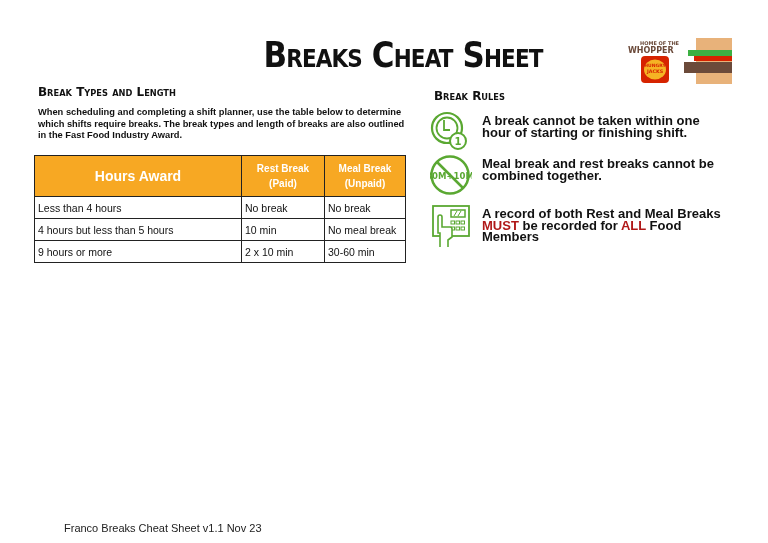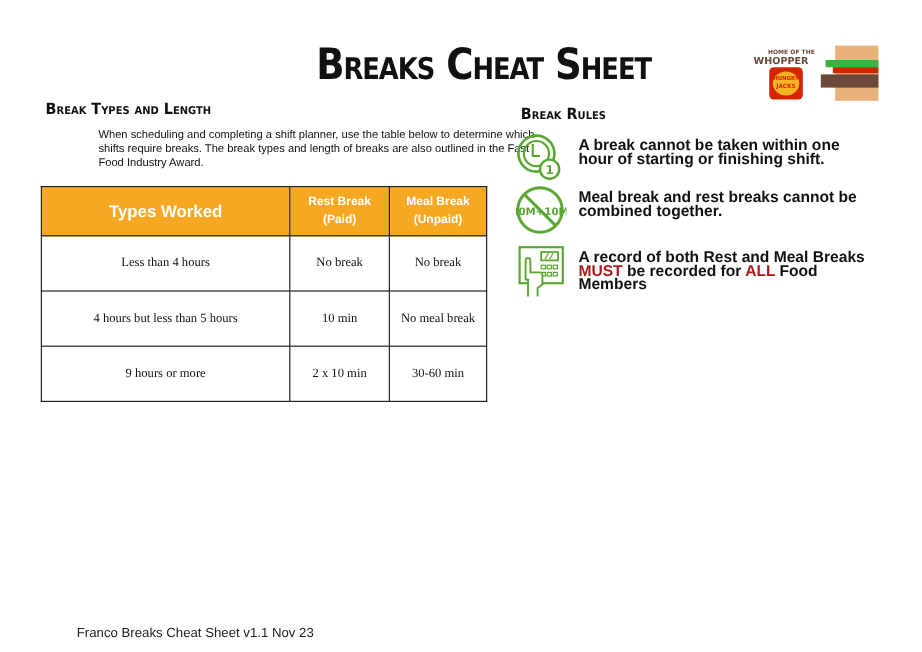--- a/index.html
+++ b/index.html
@@ -1,25 +1,25 @@
 <!DOCTYPE html>
 <html><head>
 <meta charset="utf-8">
 <style>
   html, body { margin:0; padding:0; background:#ffffff; }
   body { width:768px; height:543px; position:relative; overflow:hidden; font-family:"Liberation Sans", sans-serif; color:#111; }
   .title { position:absolute; left:228px; top:30px; width:350px; text-align:center; font-family:"DejaVu Sans", sans-serif; font-weight:bold; font-size:36px; letter-spacing:-1px; color:#111; font-variant:small-caps; transform:scaleX(0.86); transform-origin:center; line-height:50px; }
   .logo { position:absolute; left:626px; top:36px; width:110px; height:52px; }
   .section-h { position:absolute; font-family:"DejaVu Sans", sans-serif; font-weight:bold; font-variant:small-caps; font-size:13px; color:#111; transform:scaleX(0.92); transform-origin:left; }
-  .intro { position:absolute; left:38px; top:107px; width:370px; font-size:9.3px; font-weight:normal; line-height:11.5px; color:#111;margin-left:44px; }
+  .intro { position:absolute; left:38px; top:107px; width:370px; font-size:9.3px; font-weight:bold; line-height:11.5px; color:#111; }
   table.breaks { position:absolute; left:34px; top:155px; width:372px; border-collapse:collapse; font-size:10.5px; }
   table.breaks th { background:#f7a823; color:#fff; font-weight:bold; border:1px solid #222; padding:2px 3px; line-height:15px; }
   table.breaks th.hw { font-size:14px; height:36px; }
   table.breaks th.sm { font-size:10px; }
-  table.breaks td { border:1px solid #222; text-align:center; height:21px; padding:12px 3px; color:#111;font-family:Liberation Serif, serif; }
+  table.breaks td { border:1px solid #222; text-align:left; height:21px; padding:0 3px; color:#111; }
   .rule { position:absolute; left:430px; width:300px; }
   .rule .icon { position:absolute; left:0; top:0; width:40px; height:42px; }
   .rule .text { position:absolute; left:52px; top:5px; width:245px; font-size:13px; font-weight:bold; line-height:11.5px; color:#111; }
   .red { color:#b01818; }
   .footer { position:absolute; left:64px; top:522px; font-size:11px; color:#222; }
 </style>
 </head>
 <body>
 
 <div class="title">Breaks Cheat Sheet</div>
@@ -38,21 +38,21 @@
     <rect x="58" y="26" width="48" height="11" fill="#6b4a3a"></rect>
   </svg>
 </div>
 
 <div class="section-h" style="left:38px; top:84px;">Break Types and Length</div>
 <div class="intro">When scheduling and completing a shift planner, use the table below to determine which shifts require breaks. The break types and length of breaks are also outlined in the Fast Food Industry Award.</div>
 
 <table class="breaks">
   <thead>
     <tr>
-      <th class="hw" style="width:200px;">Types Worked</th>
+      <th class="hw" style="width:200px;">Hours Award</th>
       <th class="sm" style="width:76px;">Rest Break (Paid)</th>
       <th class="sm" style="width:74px;">Meal Break (Unpaid)</th>
     </tr>
   </thead>
   <tbody>
     <tr>
       <td>Less than 4 hours</td>
       <td>No break</td>
       <td>No break</td>
     </tr>

